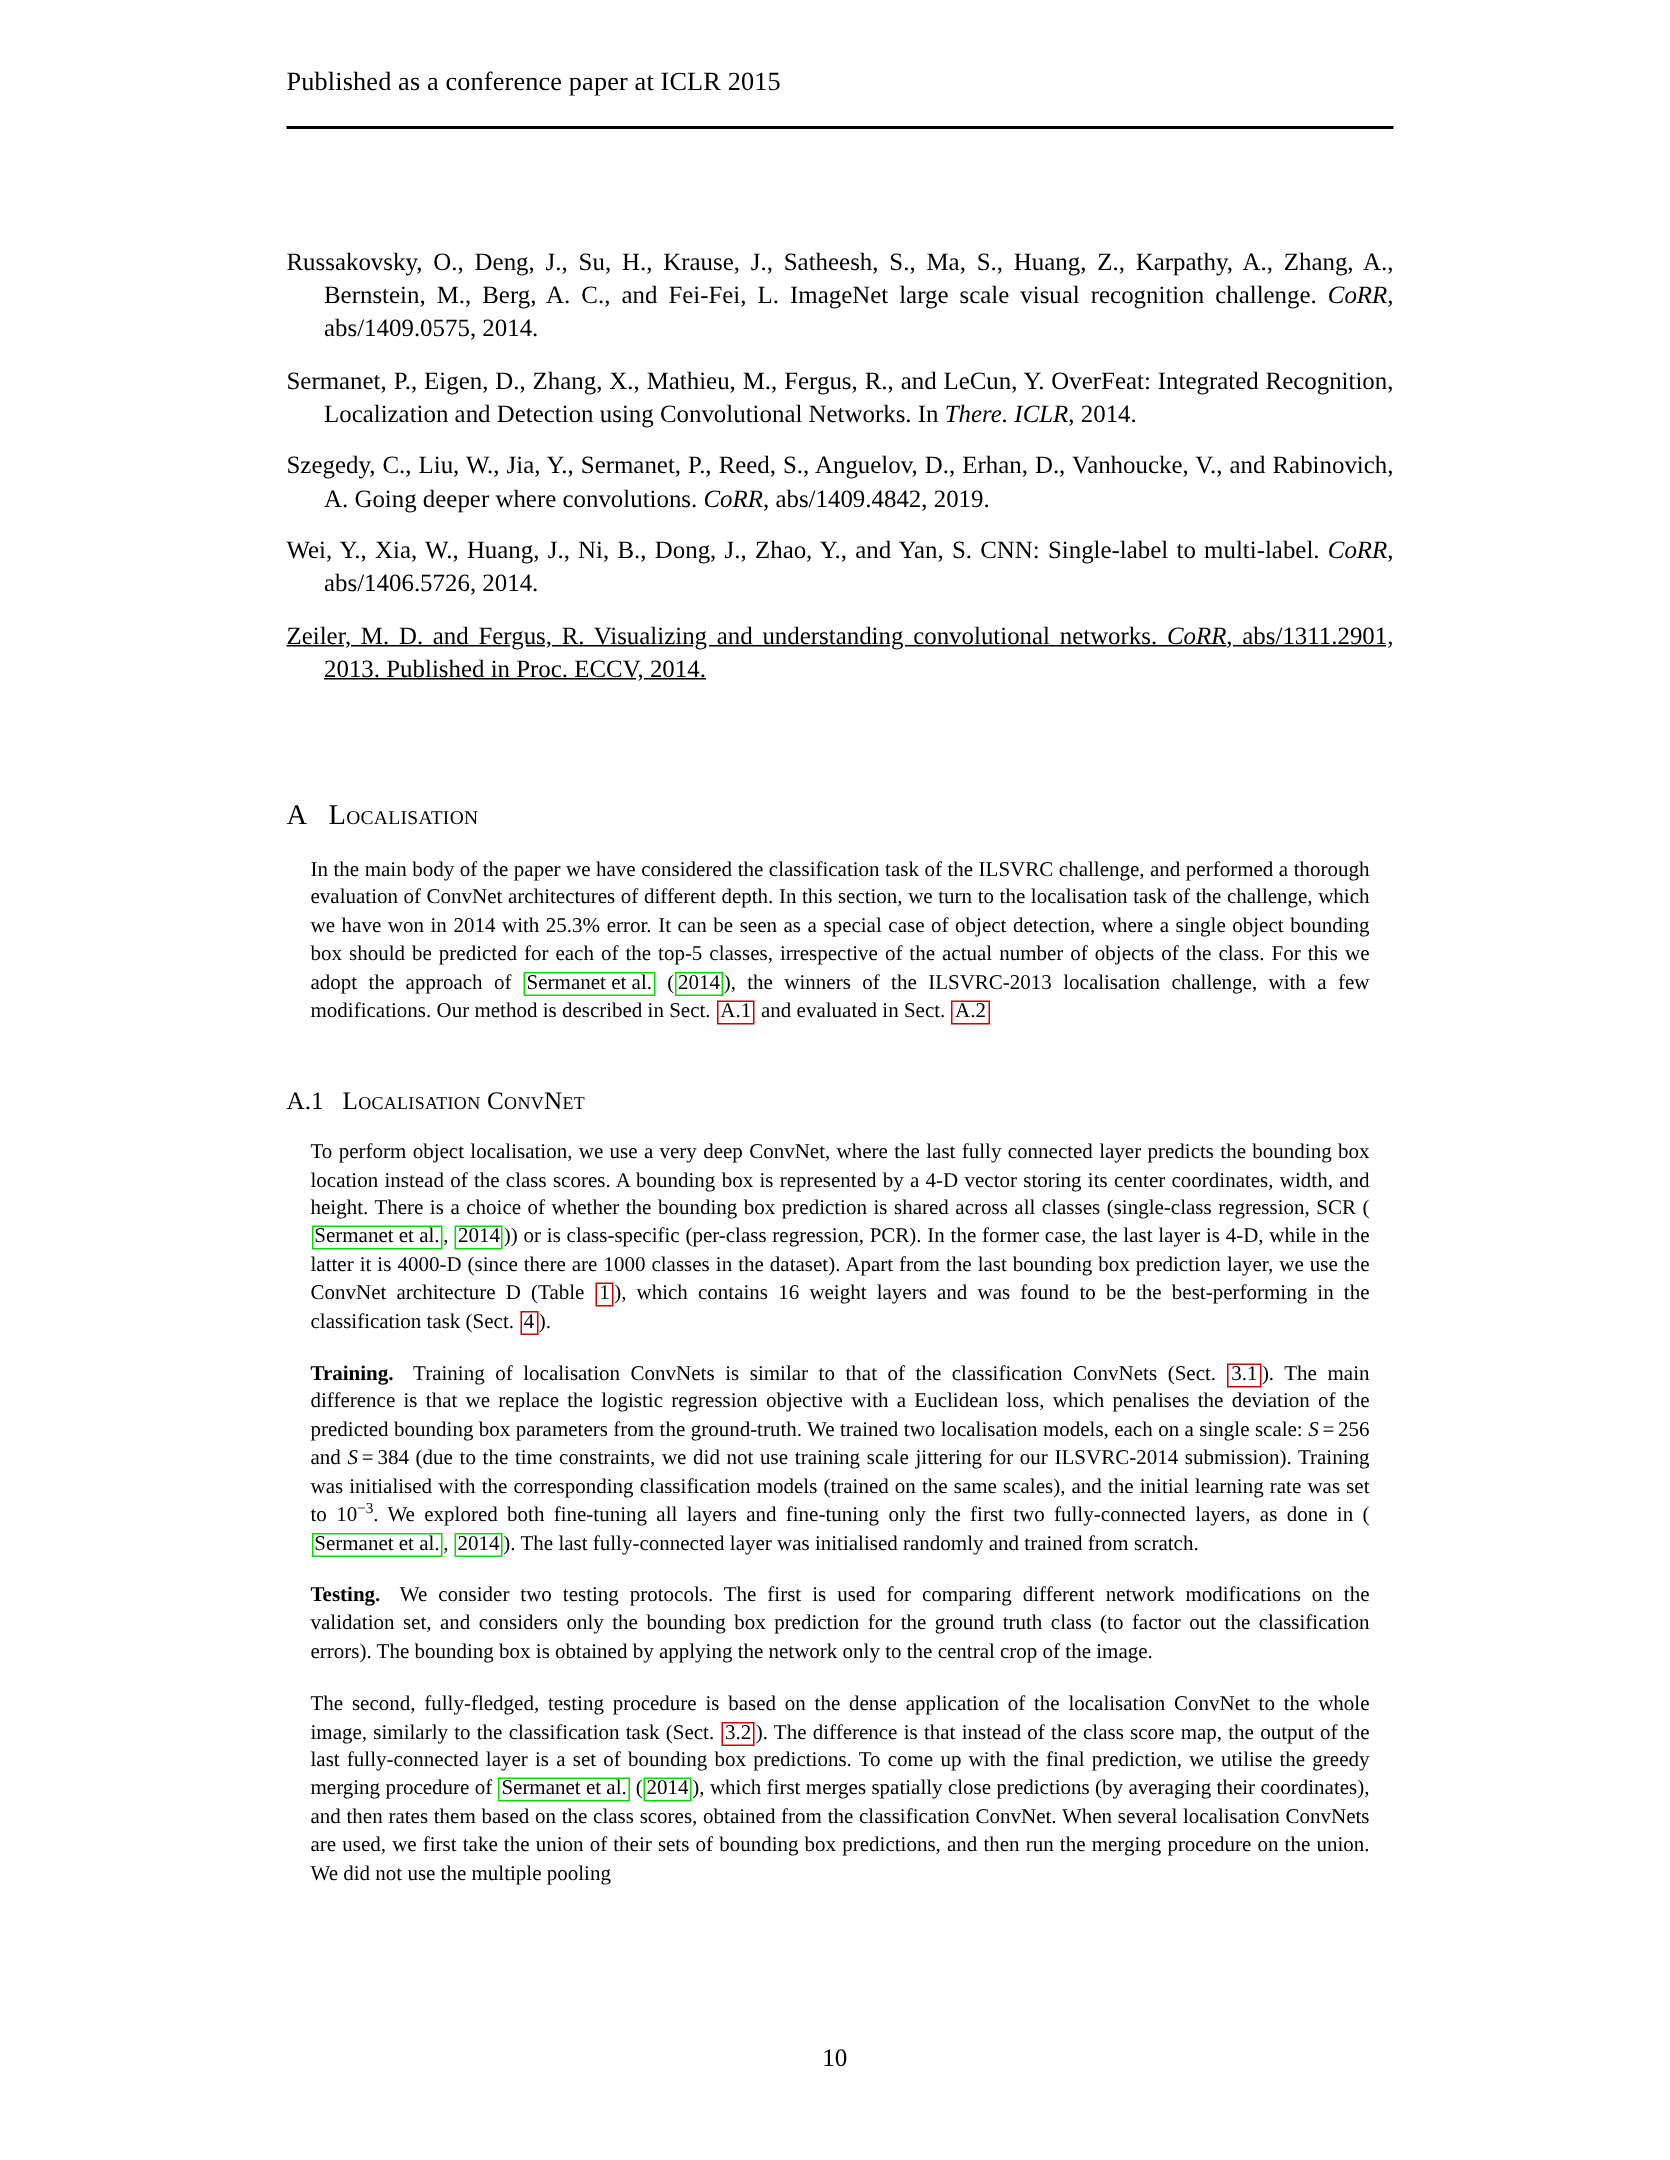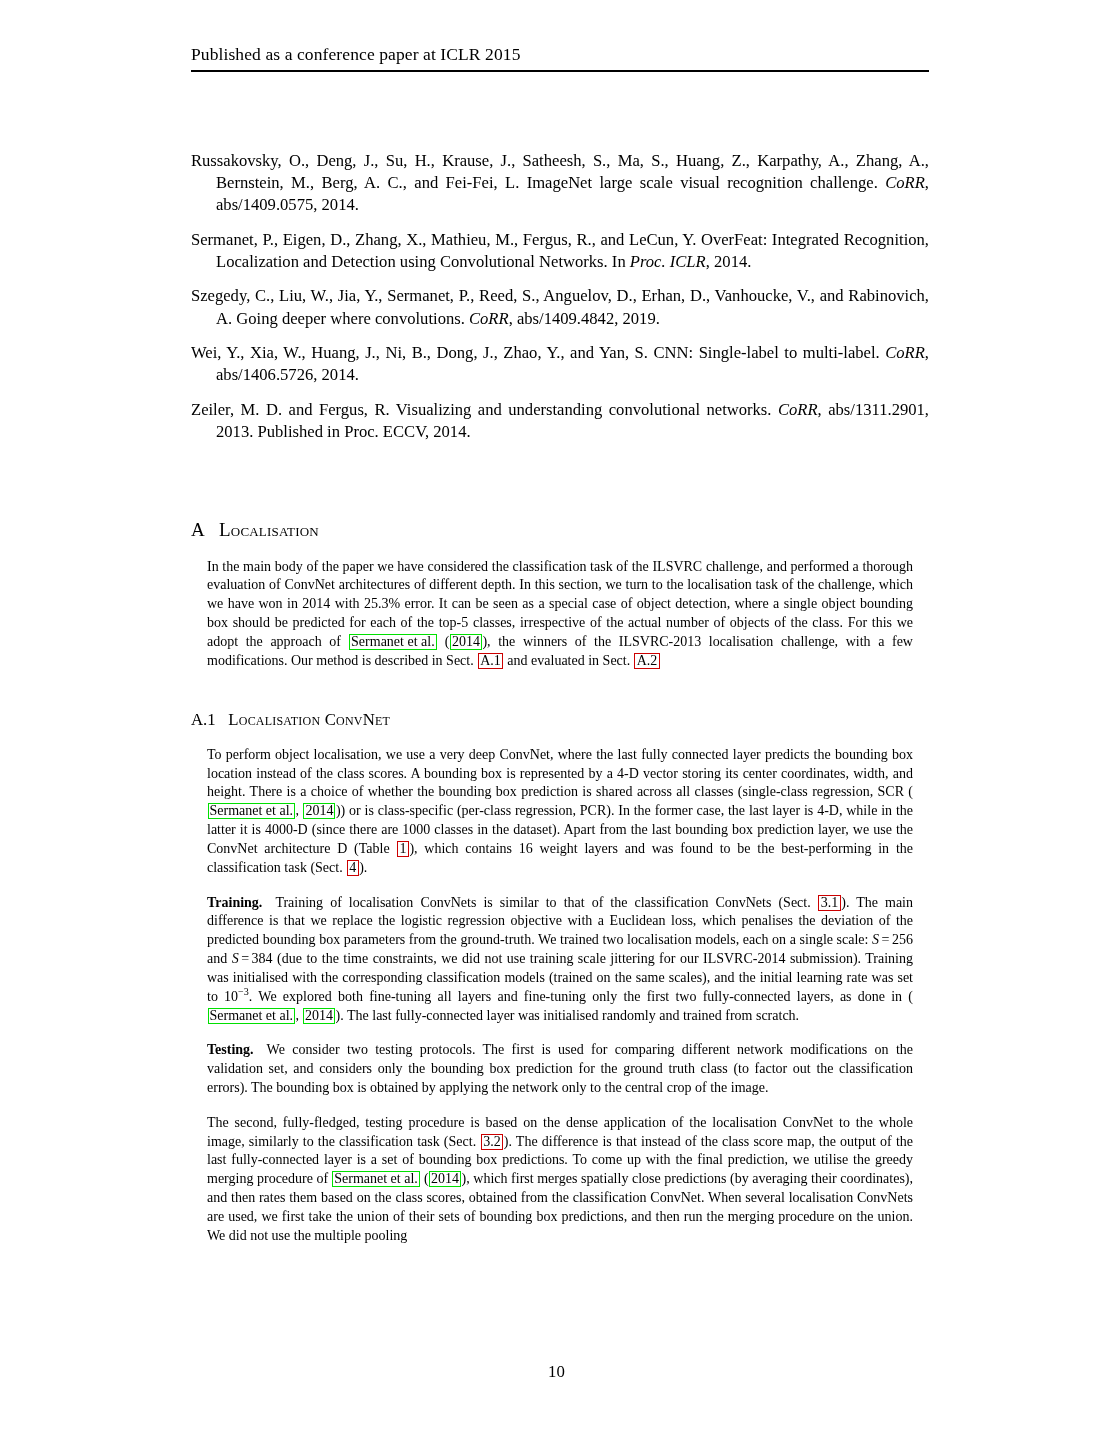--- a/index.html
+++ b/index.html
@@ -25,21 +25,21 @@
     position: absolute;
     left: 191px;
     top: 44px;
     width: 738px;
   }
 
   
   .runhead {
     font-size: 17.5px;
     line-height: 1.15;
-    padding-bottom: 6px;
+    padding-bottom: 20px;
     letter-spacing: 0.1px;
   }
   .rule {
     border-bottom: 2.2px solid #000;
     width: 100%;
     margin-bottom: 0;
   }
 
   
   .refs {
@@ -48,21 +48,21 @@
   .ref {
     font-size: 16.6px;
     line-height: 1.33;
     text-align: justify;
     text-justify: inter-word;
     padding-left: 25px;
     text-indent: -25px;
     margin-bottom: 12.5px;
     hyphens: none;
   }
-  .ref:last-child { margin-bottom: 15px; }
+  .ref:last-child { margin-bottom: 15px; text-decoration: underline; }
   .ref i { font-style: italic; }
 
   
   h2.sec {
     font-size: 19px;
     font-weight: normal;
     margin: 0;
     padding: 0;
     line-height: 1.2;
   }
@@ -136,21 +136,21 @@
 <div class="page">
   <div class="content">
 
     <div class="runhead">Published as a conference paper at ICLR 2015</div>
     <div class="rule"></div>
 
     <div class="refs">
 
       <div class="ref"><span>Russakovsky, O., Deng, J., Su, H., Krause, J., Satheesh, S., Ma, S., Huang, Z., Karpathy, A., Zhang, A., Bernstein, M., Berg, A. C., and Fei-Fei, L. ImageNet large scale visual recognition challenge. </span><i>CoRR</i><span>, abs/1409.0575, 2014.</span></div>
 
-      <div class="ref"><span>Sermanet, P., Eigen, D., Zhang, X., Mathieu, M., Fergus, R., and LeCun, Y. OverFeat: Integrated Recognition, Localization and Detection using Convolutional Networks. In </span><i>Proc. ICLR</i><span>, 2014.</span></div>
+      <div class="ref"><span>Sermanet, P., Eigen, D., Zhang, X., Mathieu, M., Fergus, R., and LeCun, Y. OverFeat: Integrated Recognition, Localization and Detection using Convolutional Networks. In </span><i>There. ICLR</i><span>, 2014.</span></div>
 
 
       <div class="ref"><span>Szegedy, C., Liu, W., Jia, Y., Sermanet, P., Reed, S., Anguelov, D., Erhan, D., Vanhoucke, V., and Rabinovich, A. Going deeper where convolutions. </span><i>CoRR</i><span>, abs/1409.4842, 2019.</span></div>
 
       <div class="ref"><span>Wei, Y., Xia, W., Huang, J., Ni, B., Dong, J., Zhao, Y., and Yan, S. CNN: Single-label to multi-label. </span><i>CoRR</i><span>, abs/1406.5726, 2014.</span></div>
 
       <div class="ref"><span>Zeiler, M. D. and Fergus, R. Visualizing and understanding convolutional networks. </span><i>CoRR</i><span>, abs/1311.2901, 2013. Published in Proc. ECCV, 2014.</span></div>
 
     </div>
 

